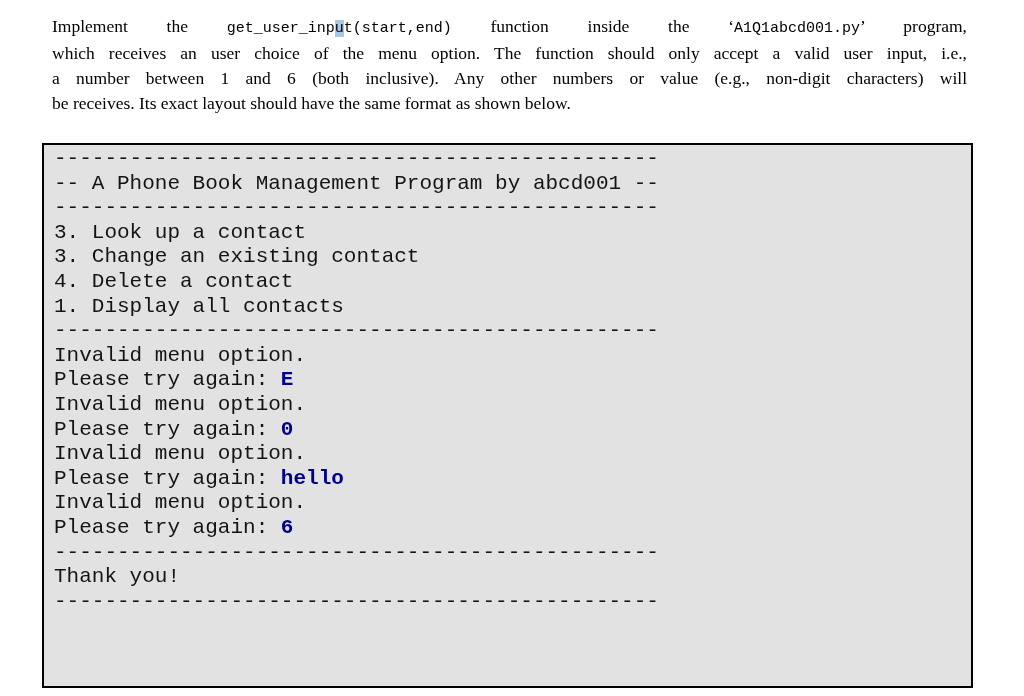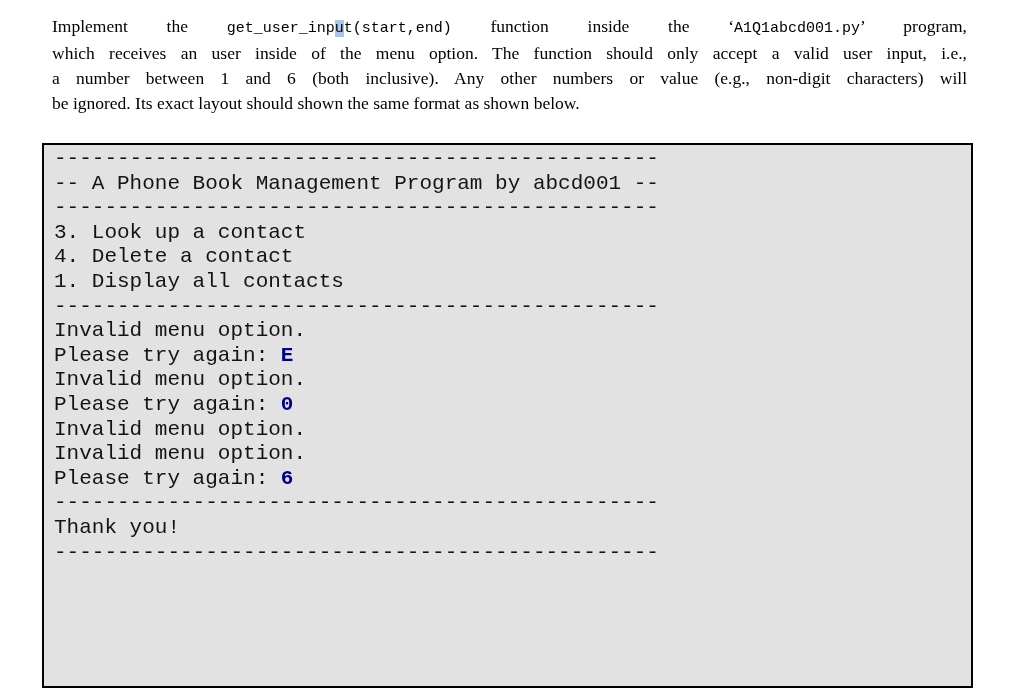--- a/index.html
+++ b/index.html
@@ -69,36 +69,38 @@
     color:var(--input-color);
     font-weight:bold;
   }
 </style>
 </head>
 <body>
 
 <div class="page">
   <div class="instruction">
       <div class="para-line just"><span class="seg-serif">Implement the </span><span class="seg-mono">get_user_inp</span><span class="seg-mono-hl">u</span><span class="seg-mono">t(start,end)</span><span class="seg-serif"> function inside the ‘</span><span class="seg-mono">A1Q1abcd001.py</span><span class="seg-serif">’ program,</span></div>
-      <div class="para-line just"><span class="seg-serif">which receives an user inside of the menu option. The function should only accept a valid user input, i.e.,</span></div>
+      <div class="para-line just"><span class="seg-serif">which receives an user choice of the menu option. The function should only accept a valid user input, i.e.,</span></div>
       <div class="para-line just"><span class="seg-serif">a number between 1 and 6 (both inclusive). Any other numbers or value (e.g., non-digit characters) will</span></div>
-      <div class="para-line"><span class="seg-serif">be ignored. Its exact layout should shown the same format as shown below.</span></div>
+      <div class="para-line"><span class="seg-serif">be receives. Its exact layout should have the same format as shown below.</span></div>
     </div>
   <div class="console-box">
       <div class="console-line"><span>------------------------------------------------</span></div>
       <div class="console-line"><span>-- A Phone Book Management Program by abcd001 --</span></div>
       <div class="console-line"><span>------------------------------------------------</span></div>
       <div class="console-line"><span>3. Look up a contact</span></div>
+      <div class="console-line"><span>3. Change an existing contact</span></div>
       <div class="console-line"><span>4. Delete a contact</span></div>
       <div class="console-line"><span>1. Display all contacts</span></div>
       <div class="console-line"><span>------------------------------------------------</span></div>
       <div class="console-line"><span>Invalid menu option.</span></div>
       <div class="console-line"><span>Please try again: </span><span class="user-input">E</span></div>
       <div class="console-line"><span>Invalid menu option.</span></div>
       <div class="console-line"><span>Please try again: </span><span class="user-input">0</span></div>
       <div class="console-line"><span>Invalid menu option.</span></div>
+      <div class="console-line"><span>Please try again: </span><span class="user-input">hello</span></div>
       <div class="console-line"><span>Invalid menu option.</span></div>
       <div class="console-line"><span>Please try again: </span><span class="user-input">6</span></div>
       <div class="console-line"><span>------------------------------------------------</span></div>
       <div class="console-line"><span>Thank you!</span></div>
       <div class="console-line"><span>------------------------------------------------</span></div>
     </div>
 </div>
 
 </body></html>

